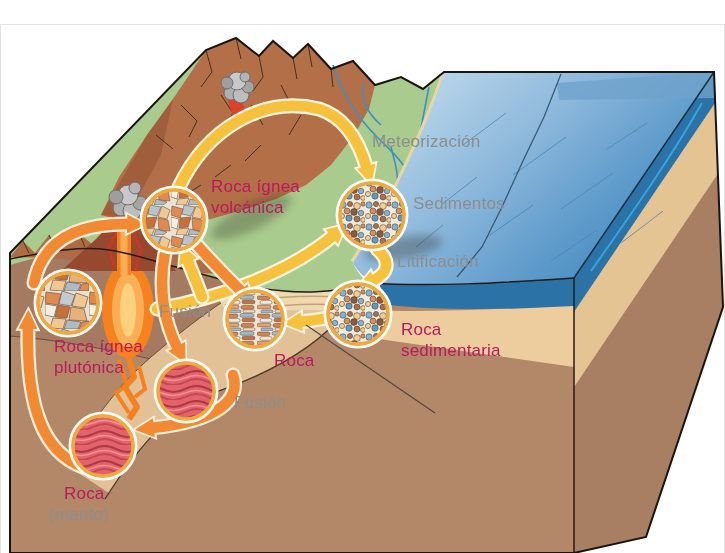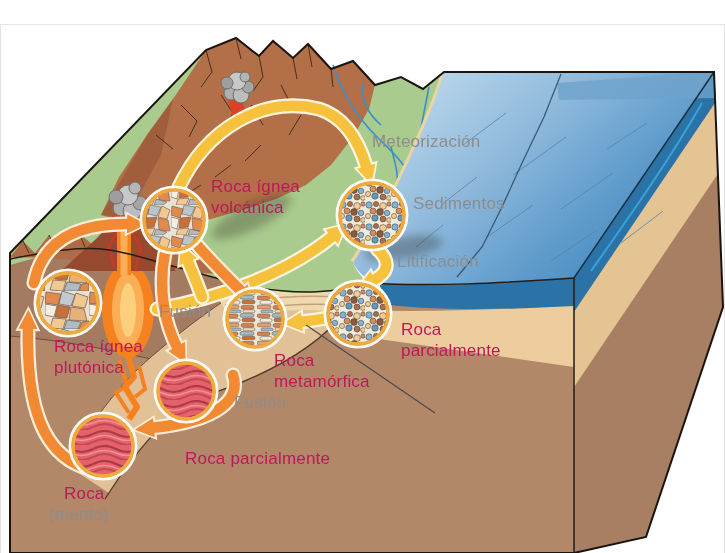--- a/index.html
+++ b/index.html
@@ -371,39 +371,37 @@
 
 <div class="lbl gray" style="left:412px;top:168px">Sedimentos</div>
 
 <div class="lbl" style="left:210px;top:151px">
   <span>Roca ígnea</span>
   <span>volcánica</span>
 </div>
 
 <div class="lbl" style="left:400px;top:294px">
   <span>Roca</span>
-  <span>parcialmente</span>
+  <span>sedimentaria</span>
 </div>
 
 <div class="lbl" style="left:273px;top:325px">
   <span>Roca</span>
-  <span>metamórfica</span>
 </div>
 
 
 <div class="lbl gray" style="left:158px;top:276px">Fusión</div>
 
 <div class="lbl gray" style="left:233px;top:367px">Fusión</div>
 
 <div class="lbl" style="left:53px;top:311px">
   <span>Roca ígnea</span>
   <span>plutónica</span>
 </div>
 
 <div class="lbl" style="left:184px;top:423px">
-  <span>Roca parcialmente</span>
 </div>
 
 <div class="lbl" style="left:63px;top:458px">Roca</div>
 
 <div class="lbl gray" style="left:48px;top:479px">(manto)</div>
 
 </div>
 
 </body></html>

